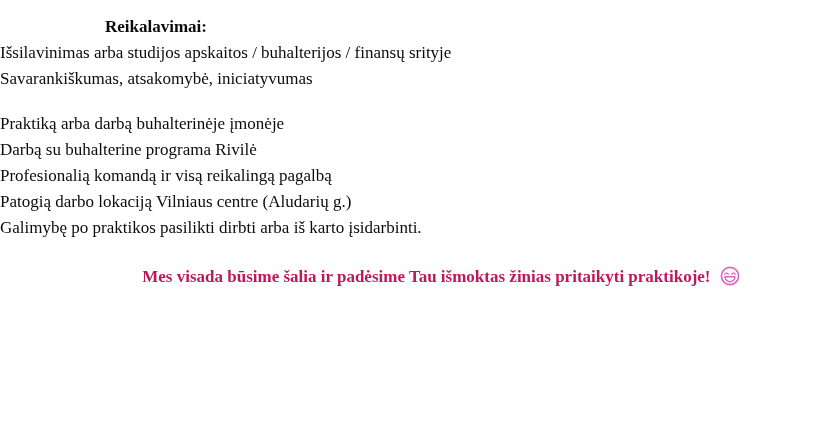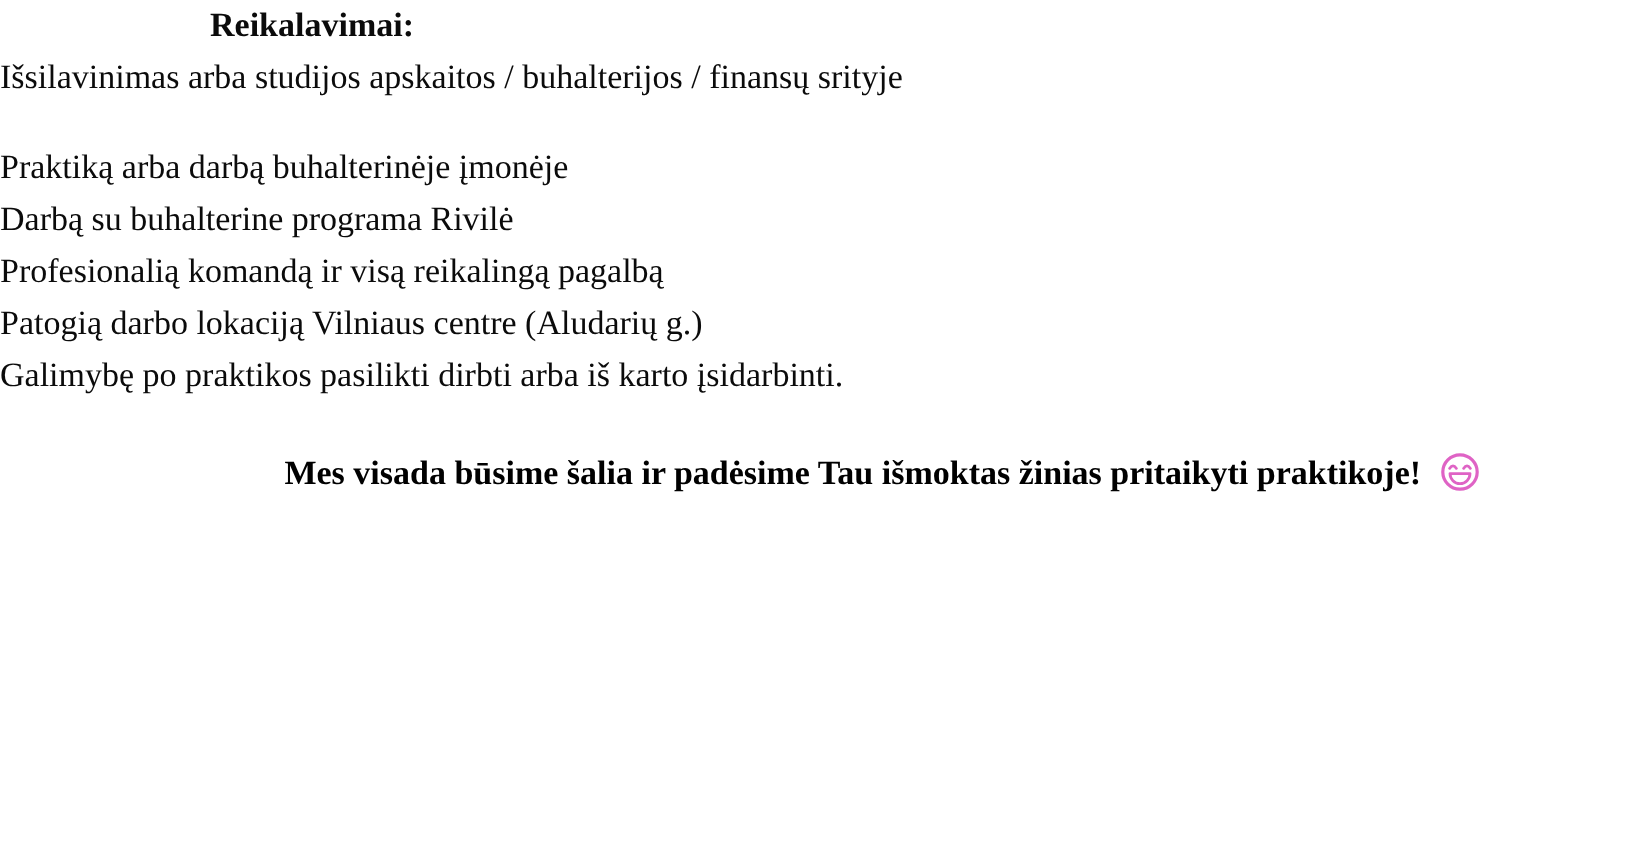--- a/index.html
+++ b/index.html
@@ -6,20 +6,21 @@
   html, body { background: #ffffff; }
   .page {
     position: relative;
     width: 825px;
     height: 430px;
     background: #ffffff;
     overflow: hidden;
     font-family: "Liberation Serif", "DejaVu Serif", serif;
     font-size: 17px;
     color: #0b0b0b;
+    padding-top: 14px;
   }
   .section-heading {
     font-size: 17px;
     font-weight: bold;
     line-height: 26px;
     margin-left: 105px;
   }
   .doc-list {
     list-style: none;
   }
@@ -55,35 +56,36 @@
 </style>
 </head>
 <body>
 
 <div class="page">
 
   <div class="section-requirements">
     <div class="section-heading">Reikalavimai:</div>
     <ul class="doc-list">
       <li><span>Išsilavinimas arba studijos apskaitos / buhalterijos / finansų srityje</span></li>
+      <li><span>Savarankiškumas, atsakomybė, iniciatyvumas</span></li>
     </ul>
   </div>
 
   <div class="section-offer">
     <ul class="doc-list">
       <li><span>Praktiką arba darbą buhalterinėje įmonėje</span></li>
       <li><span>Darbą su buhalterine programa </span><strong class="inline-bold">Rivilė</strong></li>
       <li><span>Profesionalią komandą ir visą reikalingą pagalbą</span></li>
       <li><span>Patogią darbo lokaciją Vilniaus centre (Aludarių g.)</span></li>
       <li><span>Galimybę po praktikos pasilikti dirbti arba iš karto įsidarbinti.</span></li>
     </ul>
   </div>
 
   <p class="closing-line">
-    <span style="color: #000000;">Mes visada būsime šalia ir padėsime Tau išmoktas žinias pritaikyti praktikoje!</span>
+    <span style="color: #be185d;">Mes visada būsime šalia ir padėsime Tau išmoktas žinias pritaikyti praktikoje!</span>
     <span class="smiley">
       <svg width="20" height="20" viewBox="0 0 20 20" fill="none">
         <circle cx="10" cy="10" r="8.6" fill="none" stroke-width="1.6" stroke="#df63c5"></circle>
         <path d="M4.8 8.2 Q6.5 5.6 8.2 8.2" fill="none" stroke-width="1.4" stroke-linecap="round" stroke="#df63c5"></path>
         <path d="M11.8 8.2 Q13.5 5.6 15.2 8.2" fill="none" stroke-width="1.4" stroke-linecap="round" stroke="#df63c5"></path>
         <path d="M5 10.8 A5 5 0 0 0 15 10.8 Z" fill="none" stroke-width="1.4" stroke-linejoin="round" stroke="#df63c5"></path>
       </svg>
     </span>
   </p>
 

